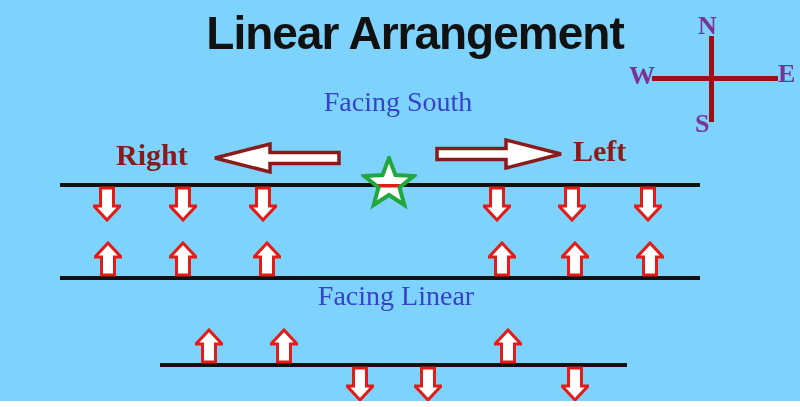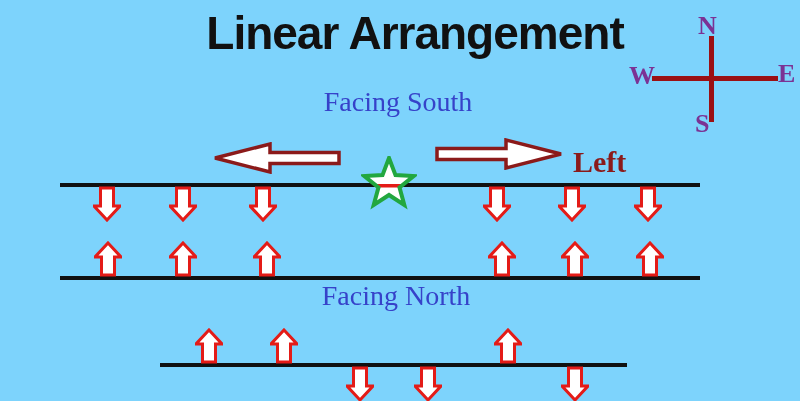--- a/index.html
+++ b/index.html
@@ -17,39 +17,40 @@
   .facing{
     position:absolute;width:240px;text-align:center;font-weight:400;
     font-size:28px;color:var(--blue);
   }
   .facing.south{left:278px;top:86px;}
   .facing.north{left:276px;top:280px;}
   .dirlabel{
     position:absolute;font-weight:700;font-size:30px;color:var(--maroon);
   }
   .dirlabel.right{left:116px;top:138px;}
-  .dirlabel.left{left:573px;top:145px;}
+  .dirlabel.left{left:573px;top:134px;}
   .compass-letter{
     position:absolute;font-weight:700;font-size:26px;color:var(--purple);
   }
   .compass-line{position:absolute;background:var(--compassline);}
   .compass-line.h{left:652px;top:76px;width:126px;height:5px;}
   .compass-line.v{left:709px;top:36px;width:5px;height:86px;}
   .abs{position:absolute;}
   .seatline{position:absolute;background:var(--ink);height:4px;}
 </style>
 </head>
 <body>
 
 <div class="canvas" style="--blue: #3642C9; --maroon: #8B1A1A; --red: #E41B17; --green: #22A73F; --purple: #7B3294; --compassline: #9B1013; --ink: #111111;">
   <div class="title">Linear Arrangement</div>
 
   <div class="facing south">Facing South</div>
+  <div class="dirlabel right">Right</div>
   <div class="dirlabel left">Left</div>
-  <div class="facing north">Facing North</div>
+  <div class="facing north">Facing Linear</div>
 
   <div class="compass-letter" style="left:698px;top:11px;">N</div>
   <div class="compass-letter" style="left:629px;top:61px;">W</div>
   <div class="compass-letter" style="left:778px;top:59px;">E</div>
   <div class="compass-letter" style="left:695px;top:109px;">S</div>
   <div class="compass-line h"></div>
   <div class="compass-line v"></div>
 
   <div id="diagram">
       <div class="seatline" style="left: 60px; top: 183px; width: 640px;"></div>

